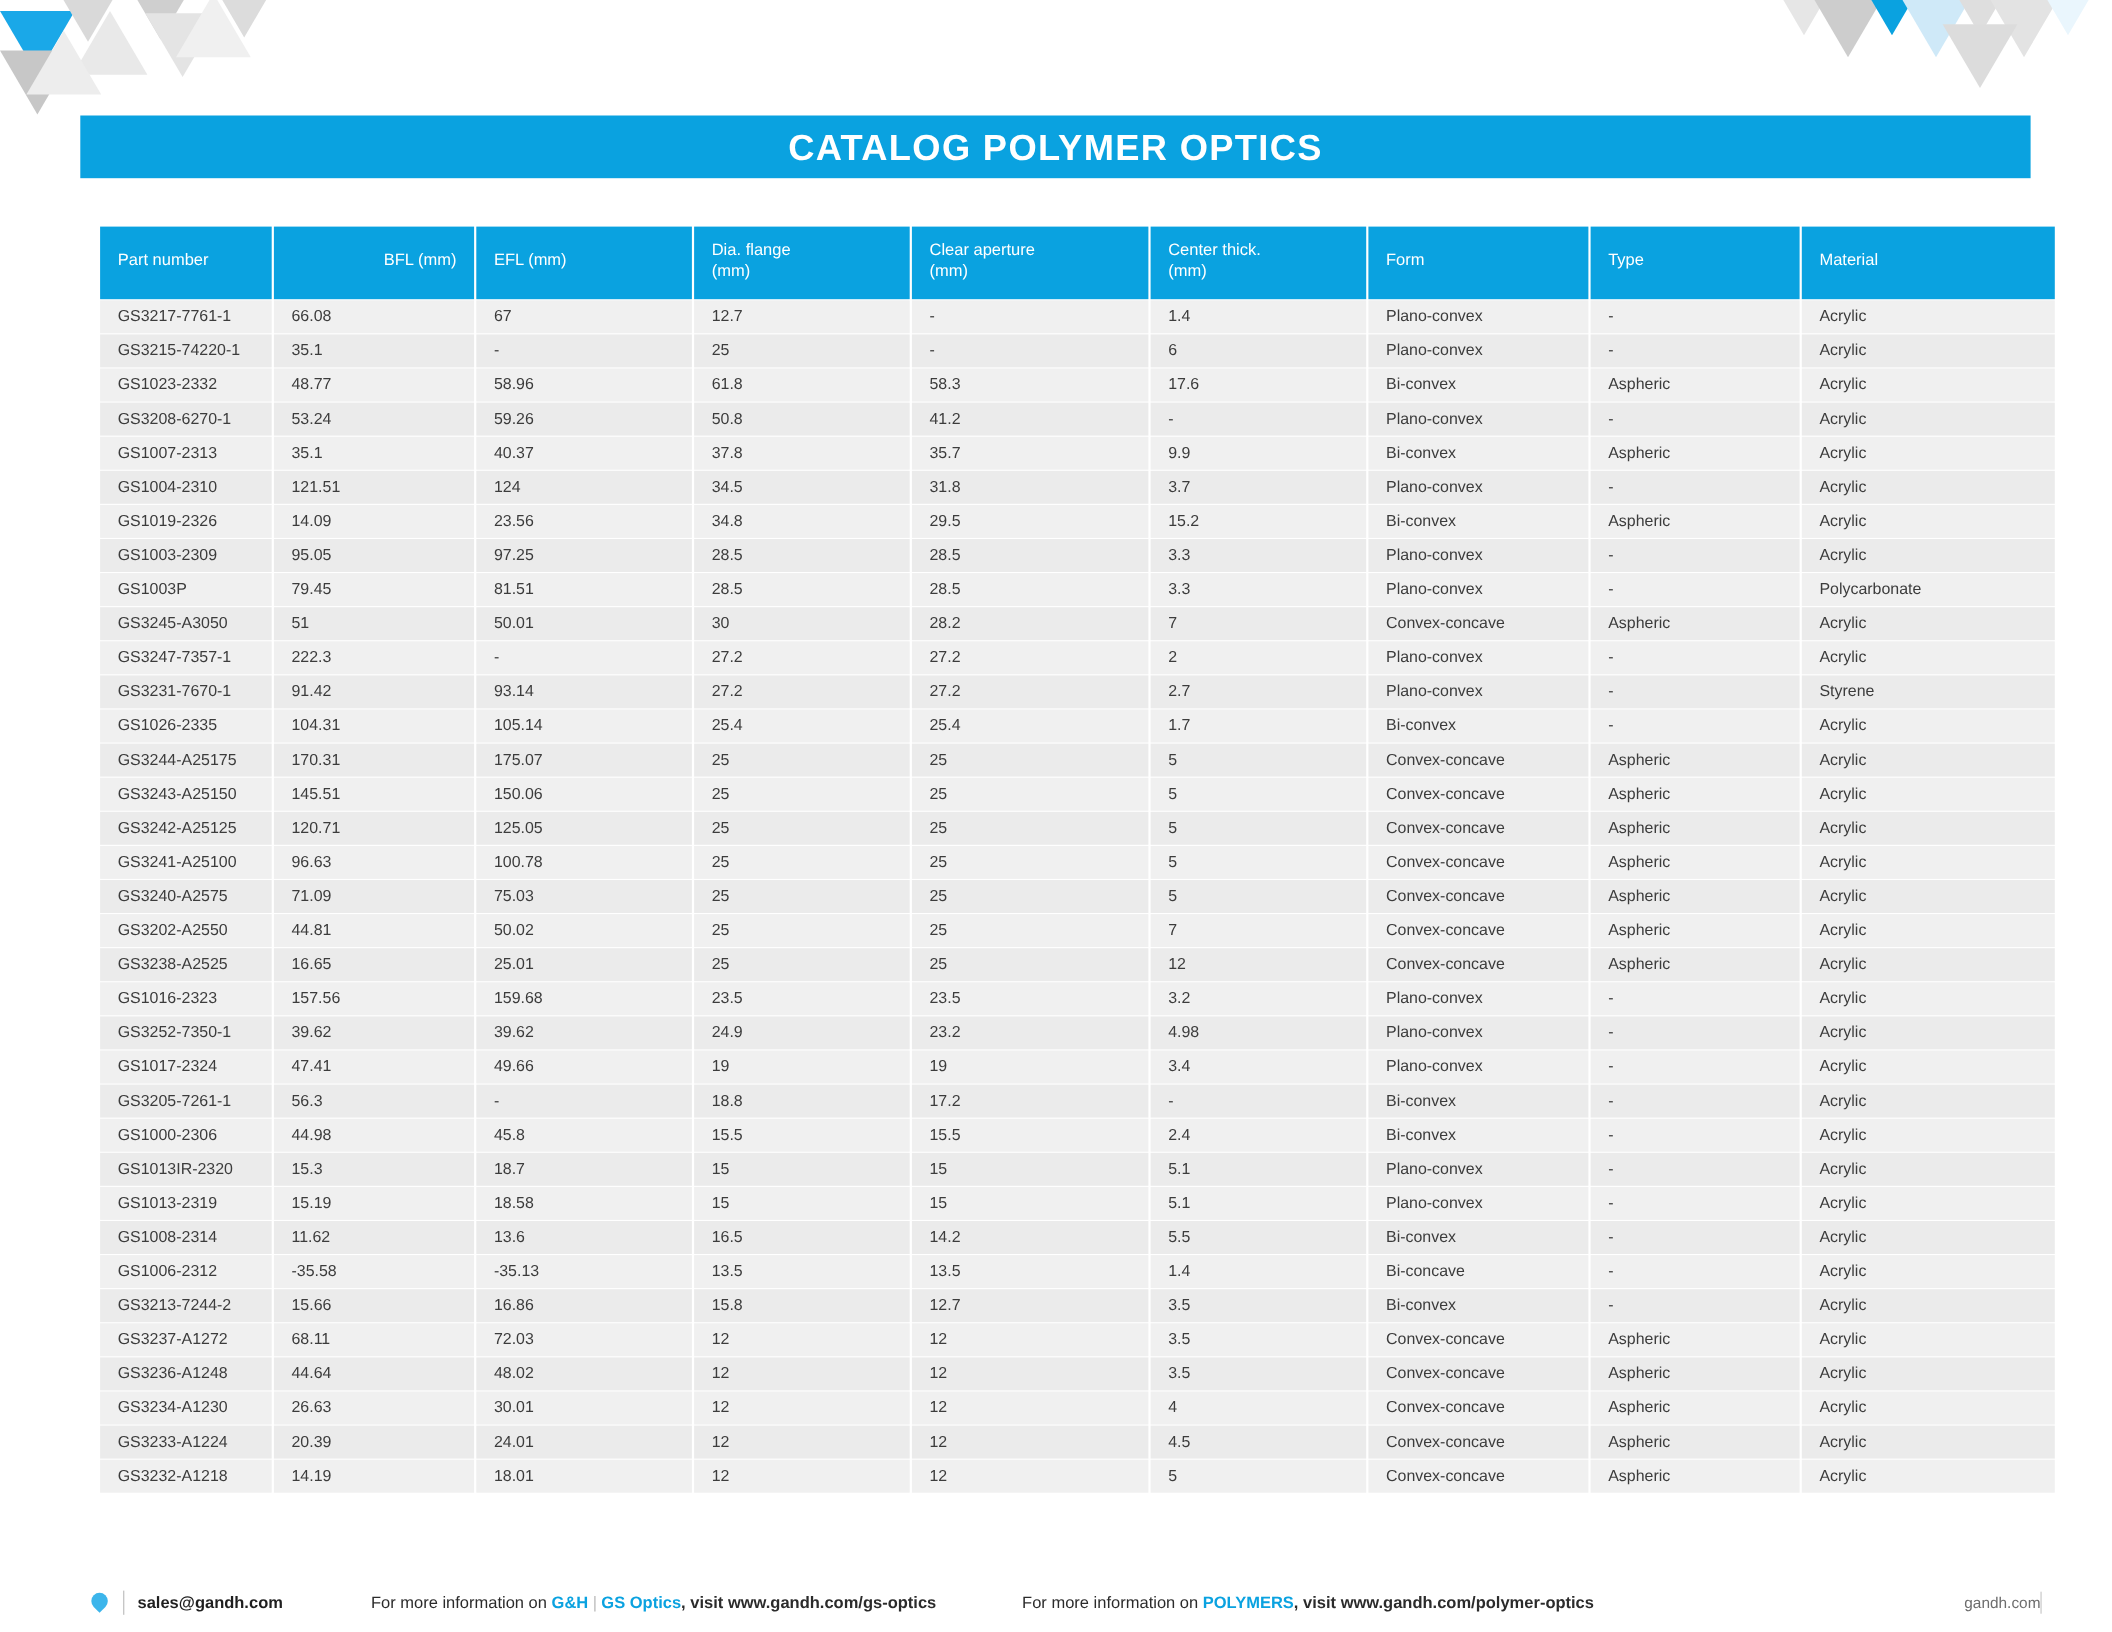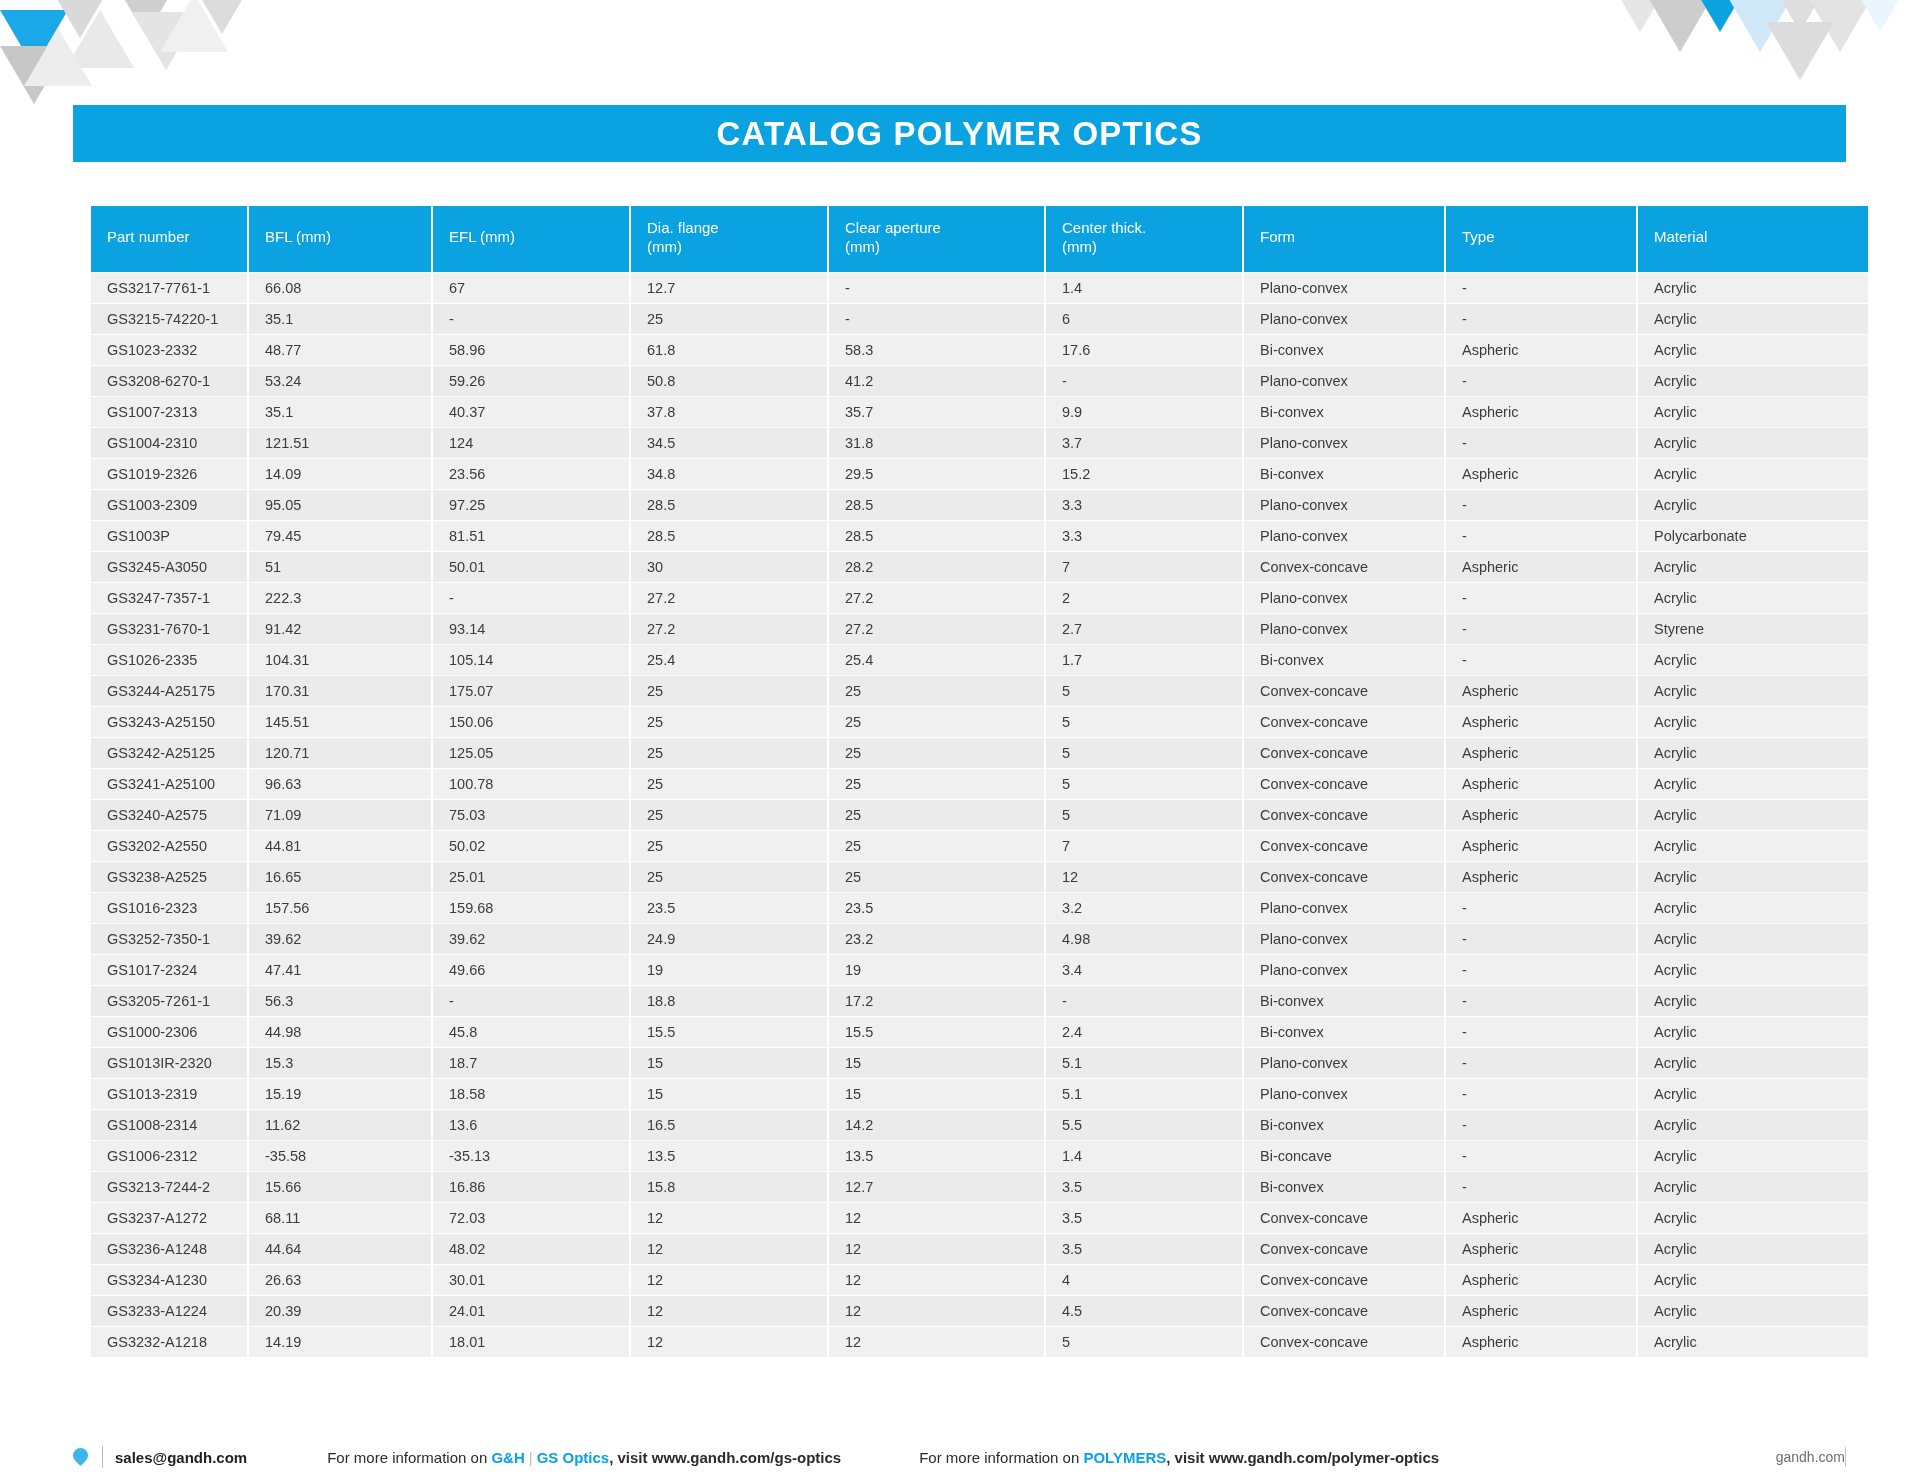--- a/index.html
+++ b/index.html
@@ -95,21 +95,21 @@
   col.c3 { width: 196px; }
   col.c4 { width: 215px; }
   col.c5 { width: 196px; }
   col.c6 { width: 200px; }
   col.c7 { width: 190px; }
   col.c8 { width: 230px; }
 
   
   .footer {
     position: absolute;
-    left: 73px;
+    left: 83px;
     top: 1440px;
     width: 1773px;
     height: 34px;
     display: flex;
     align-items: center;
     font-size: 15px;
     color: #2b2b2b;
   }
   .footer-left { display: flex; align-items: center; gap: 12px; }
   .drop-icon { width: 17px; height: 22px; position: relative; display: inline-block; }
@@ -181,21 +181,21 @@
           <col class="c3">
           <col class="c4">
         <col class="c5">
           <col class="c6">
           <col class="c7">
           <col class="c8">
       </colgroup>
       <thead>
         <tr id="head-row">
             <th style="white-space: pre-line;">Part number</th>
-            <th style="white-space: pre-line;">BFL (mm)</th>
+            <th style="white-space: pre-line; text-align: right;">BFL (mm)</th>
             <th style="white-space: pre-line;">EFL (mm)</th>
             <th style="white-space: pre-line;">Dia. flange
 (mm)</th>
             <th style="white-space: pre-line;">Clear aperture
 (mm)</th>
             <th style="white-space: pre-line;">Center thick.
 (mm)</th>
             <th style="white-space: pre-line;">Form</th>
             <th style="white-space: pre-line;">Type</th>
             <th style="white-space: pre-line;">Material</th>

